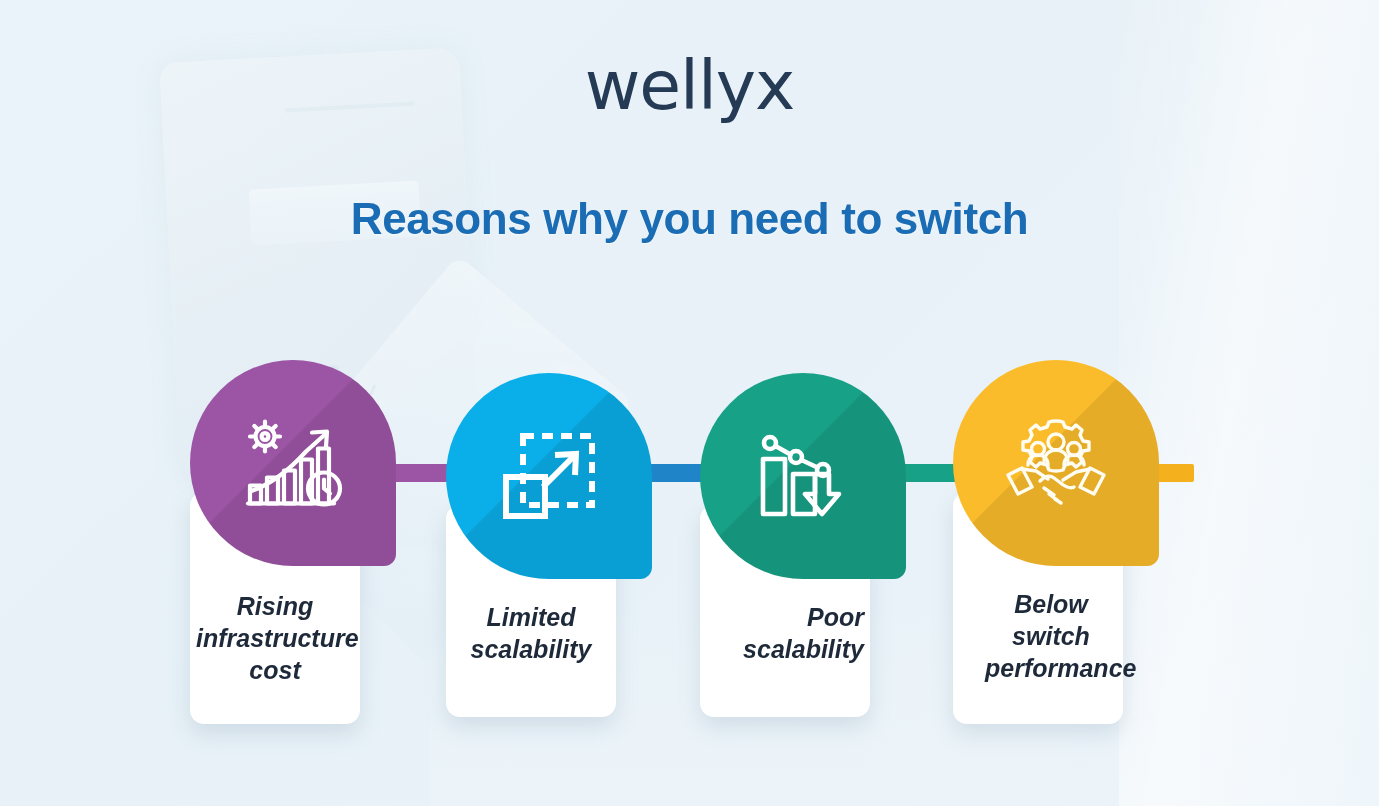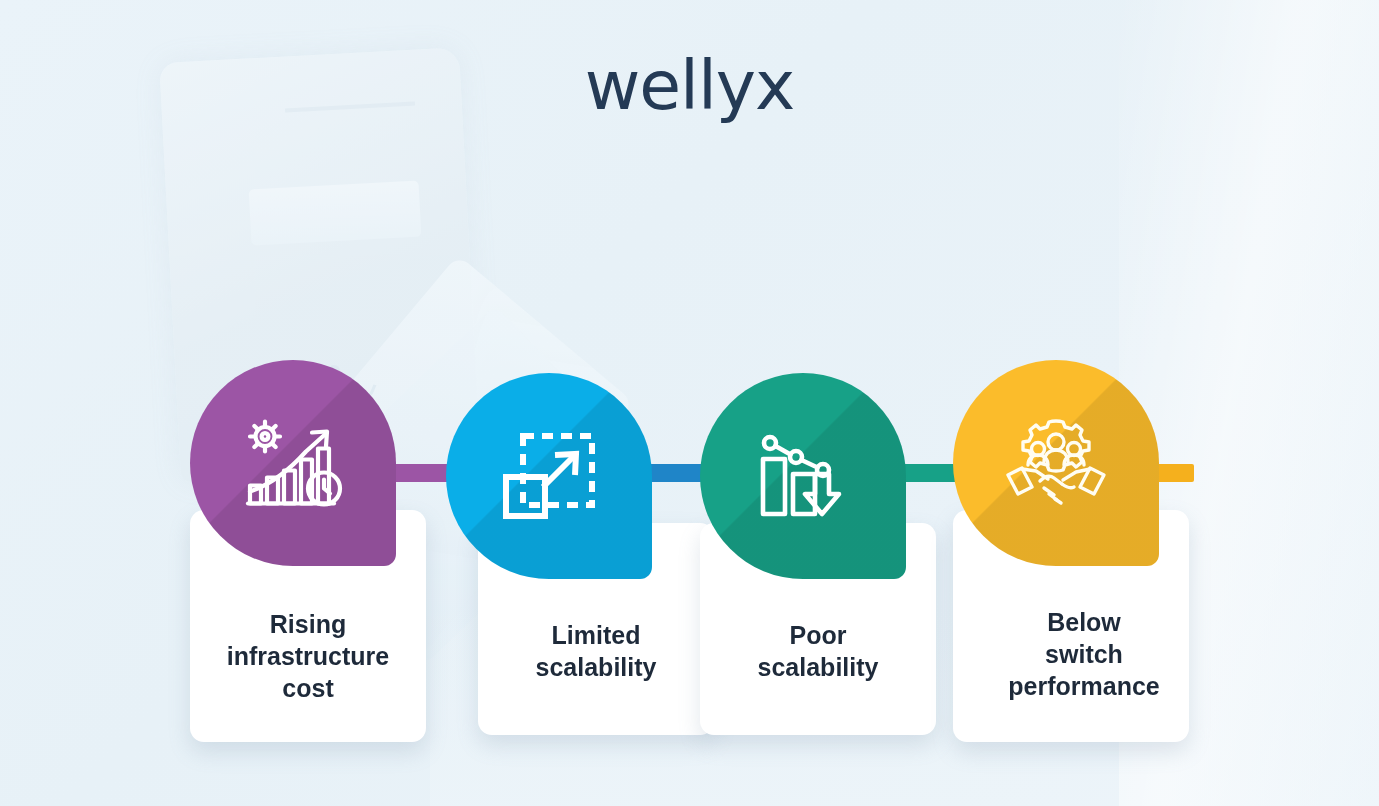--- a/index.html
+++ b/index.html
@@ -162,25 +162,26 @@
   }
 
   
   .card {
     position: absolute;
     width: 206px;
   }
   .card-white {
     position: absolute;
     left: 0;
-    top: 150px;
-    width: 236px;
+    top: 132px;
+    width: 170px;
     background: #ffffff;
     border-radius: 14px;
     box-shadow: 0 10px 22px rgba(110,135,160,0.20);
+    font-style: italic;
   }
   .card-label {
     position: relative;
     text-align: center;
     color: #1e2a3a;
     font-weight: bold;
     font-size: 25px;
     line-height: 1.28;
     padding: 0 6px;
   }
@@ -220,20 +221,21 @@
     <div class="card-b"></div>
     <div class="reader-wave"></div>
     <div class="reader-dot"></div>
   </div>
   <div class="bg-photo-right"></div>
   <div class="bg-photo-bottom"></div>
 
   <div class="logo" style="color: rgb(36, 58, 85);">wellyx</div>
 
   <div class="headline" style="color: rgb(26, 108, 180);">
+    <span>Reasons why you need to switch</span>
   </div>
 
   <div class="rail" id="rail-0" style="left: 372px; width: 110px; background: rgb(156, 85, 165);"></div>
   <div class="rail" id="rail-1" style="left: 628px; width: 108px; background: rgb(31, 133, 200);"></div>
   <div class="rail" id="rail-2" style="left: 882px; width: 110px; background: rgb(23, 161, 135);"></div>
   <div class="rail" id="rail-3" style="left: 1136px; width: 58px; background: rgb(245, 176, 29);"></div>
 
   <div class="card" id="card-0" style="left:190px; top:360px;">
     <div class="card-white" style="height:232px; padding-top:0;">
       <div class="card-label" style="padding-top:98px;">
@@ -260,21 +262,21 @@
         <rect x="63" y="44" width="11" height="44"></rect>
         <rect x="80" y="33" width="11" height="55"></rect>
 
         <circle cx="86" cy="73" r="16"></circle>
         <path d="M86 64 v9 l6 5"></path>
       </svg>
     </div>
   </div>
 
   <div class="card" id="card-1" style="left:446px; top:373px;">
-    <div class="card-white" style="height:212px;margin-left:32px;">
+    <div class="card-white" style="height:212px;">
       <div class="card-label" style="padding-top:96px;">
         <span>Limited</span><br>
         <span>scalability</span>
       </div>
     </div>
     <div class="blob" id="blob-1" style="background: rgb(10, 174, 232);">
       <div class="shade" style="background: linear-gradient(135deg, rgba(0, 0, 0, 0) 0%, rgba(0, 0, 0, 0) 44%, rgba(0, 0, 0, 0.086) 44.5%, rgba(0, 0, 0, 0.086) 100%);"></div>
       <svg class="icon" width="98" height="92" viewBox="0 0 98 92" fill="none" stroke="#ffffff" stroke-width="6" stroke-linecap="butt" stroke-linejoin="miter">
 
         <rect x="23" y="6" width="69" height="69" stroke-dasharray="11 8"></rect>
@@ -282,21 +284,21 @@
         <rect x="6" y="47" width="39" height="39"></rect>
 
         <path d="M43 57 L 73 27" stroke-width="6"></path>
         <path d="M55 25 L 76 24 L 75 45" stroke-width="6" stroke-linejoin="miter"></path>
       </svg>
     </div>
   </div>
 
   <div class="card" id="card-2" style="left:700px; top:373px;">
     <div class="card-white" style="height:212px;">
-      <div class="card-label" style="padding-top:96px;">
+      <div class="card-label" style="padding-top:96px;text-align:right;">
         <span>Poor</span><br>
         <span>scalability</span>
       </div>
     </div>
     <div class="blob" id="blob-2" style="background: rgb(23, 161, 135);">
       <div class="shade" style="background: linear-gradient(135deg, rgba(0, 0, 0, 0) 0%, rgba(0, 0, 0, 0) 44%, rgba(0, 0, 0, 0.086) 44.5%, rgba(0, 0, 0, 0.086) 100%);"></div>
       <svg class="icon" width="92" height="92" viewBox="0 0 92 92" fill="none" stroke="#ffffff" stroke-width="4.6" stroke-linecap="round" stroke-linejoin="round">
 
         <circle cx="13" cy="13" r="6"></circle>
         <circle cx="39" cy="27" r="6"></circle>

